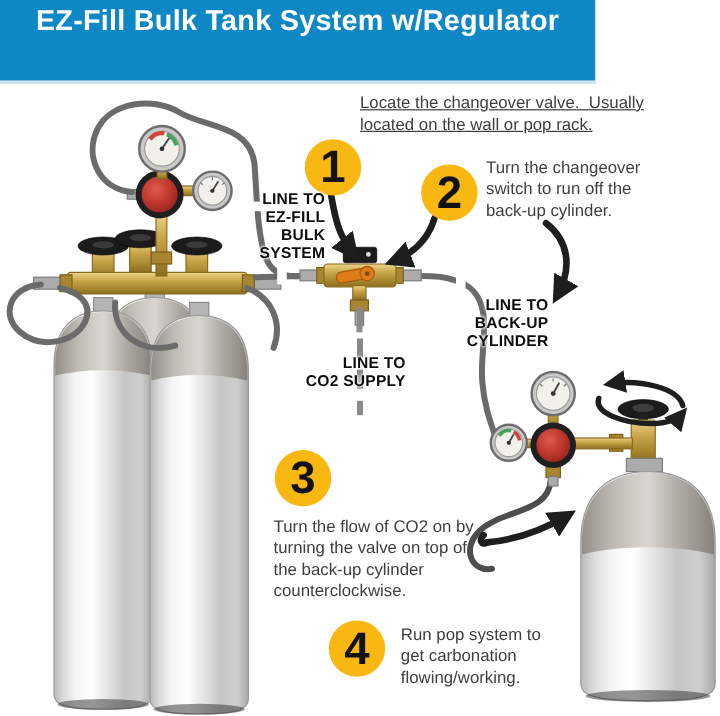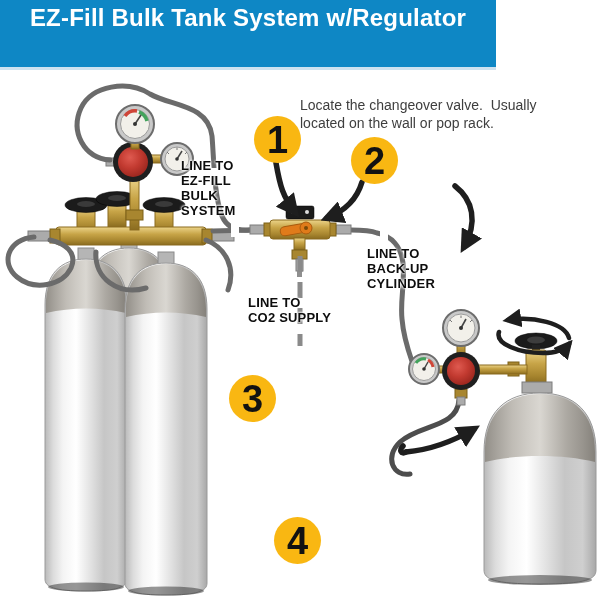--- a/index.html
+++ b/index.html
@@ -22,28 +22,28 @@
     background:var(--step-circle,#F9B715);color:var(--step-number,#121212);
     display:flex;align-items:center;justify-content:center;
     font-weight:bold;font-size:38px;line-height:1;
   }
   .c1{left:254px;top:116px;} .c2{left:351px;top:137px;}
   .c3{left:229px;top:375px;} .c4{left:274px;top:517px;}
   .step-text{
     position:absolute;color:var(--body-text,#3E3E3E);
     font-size:14px;line-height:18px;white-space:pre-wrap;
   }
-  .t1{left:300px;top:96px;width:285px;}
+  .t1{left:300px;top:76px;width:285px;text-decoration:underline;}
   .t2{left:405px;top:130px;width:180px;}
   .t3{left:228px;top:429px;width:200px;}
   .t4{left:334px;top:519px;width:160px;}
   .mini-label{
     position:absolute;color:var(--label-text,#0D0D0D);
     font-weight:bold;font-size:13px;line-height:15px;letter-spacing:.2px;
-    text-align:left;white-space:pre-wrap;
+    text-align:right;white-space:pre-wrap;
     text-shadow:0 0 3px #fff,0 0 3px #fff,0 0 2px #fff;
   }
   .l-ez{left:181px;top:158px;width:90px;}
   .l-backup{left:367px;top:246px;width:90px;}
   .l-co2{left:248px;top:295px;width:90px;}
   
   .hose{stroke:var(--hose-gray,#6B6B6B);stroke-width:5;fill:none;stroke-linecap:round;}
   .hose-dark{stroke:#4d4d4d;}
   .arrow{stroke:var(--arrow-black,#1E1E1E);stroke-width:5.5;fill:none;stroke-linecap:round;}
   .rot{stroke:var(--arrow-black,#1E1E1E);stroke-width:4.5;fill:none;stroke-linecap:round;}
@@ -246,30 +246,40 @@
         <path class="arrow" d="M455,186 C473,200 478,222 464,247" marker-end="url(#ah)"></path>
         <path class="arrow" d="M406,452 C428,450 452,442 474,429" marker-end="url(#ah)"></path>
         <path class="arrow" d="M406,452 C401,455 399,450 403,446"></path>
       </g>
     </svg>
 
     <div class="step-text t1">Locate the changeover valve.  Usually
 located on the wall or pop rack.</div>
     <div class="step-circle c1">1</div>
     <div class="step-circle c2">2</div>
+    <div class="step-text t2">Turn the changeover
+switch to run off the
+back-up cylinder.</div>
     <div class="mini-label l-ez">LINE TO
 EZ-FILL
 BULK
 SYSTEM</div>
     <div class="mini-label l-backup">LINE TO
 BACK-UP
 CYLINDER</div>
     <div class="mini-label l-co2">LINE TO
 CO2 SUPPLY</div>
     <div class="step-circle c3">3</div>
+    <div class="step-text t3">Turn the flow of CO2 on by
+turning the valve on top of
+the back-up cylinder
+counterclockwise.</div>
     <div class="step-circle c4">4</div>
+    <div class="step-text t4">Run pop system to
+get carbonation
+flowing/working.</div>
   </div>
 
   <div class="banner">
     <div class="banner-l1">EZ-Fill Bulk Tank System w/Regulator</div>
   </div>
 
 </div>
 
 </body></html>

